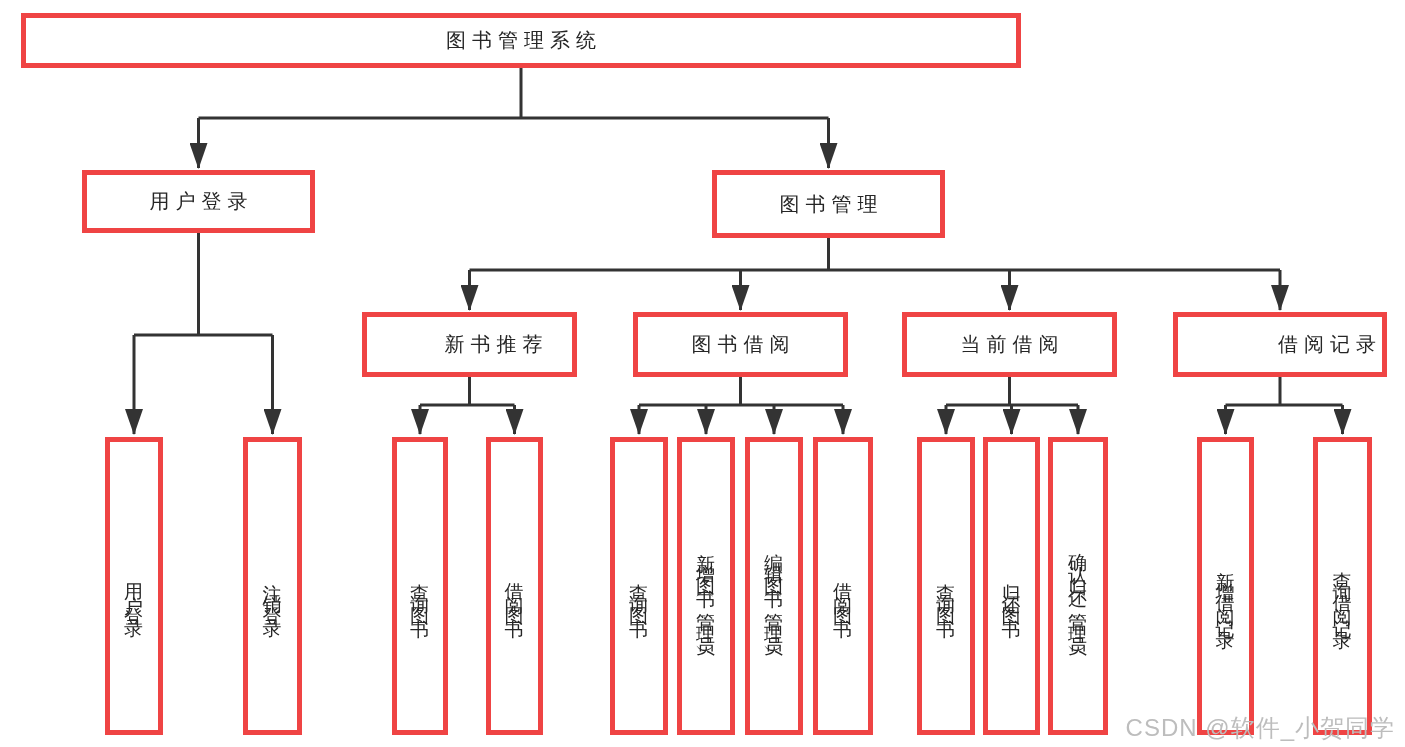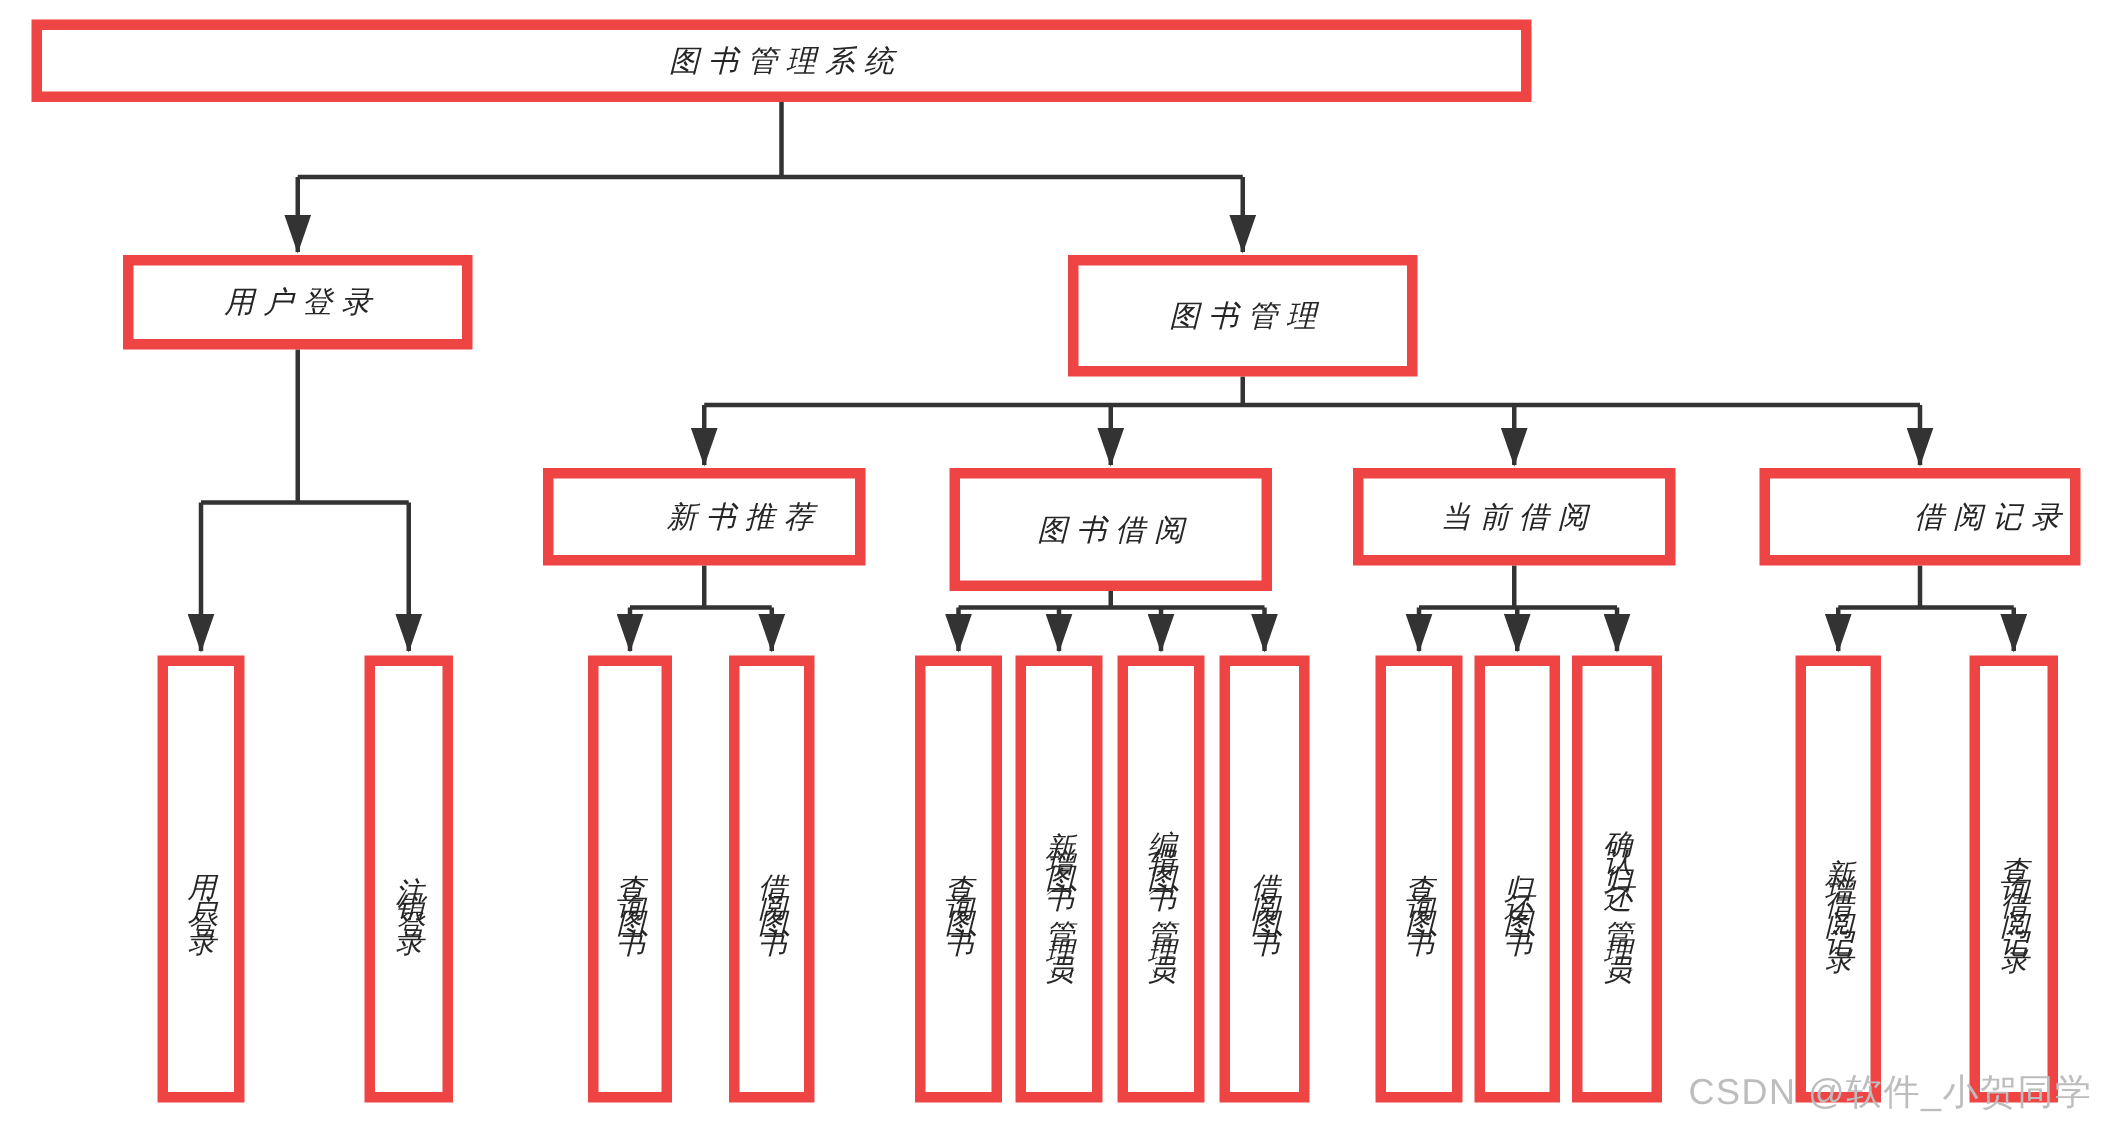--- a/index.html
+++ b/index.html
@@ -18,26 +18,25 @@
   #connectors {
     position: absolute;
     left: 0;
     top: 0;
     z-index: 0;
   }
   .node {
     position: absolute;
     box-sizing: border-box;
     background: #ffffff;
-    border: 7px solid #ef4444;
+    border: 5px solid #ef4444;
     display: flex;
     align-items: center;
     justify-content: center;
     z-index: 1;
-    font-style: italic;
   }
   .node.h .lbl {
     font-size: 20px;
     letter-spacing: 6px;
     padding-left: 6px; 
     color: #262626;
     white-space: nowrap;
   }
   .node.v .lbl {
     writing-mode: vertical-rl;
@@ -107,28 +106,28 @@
     </g>
   </svg>
 
   <div class="node h" style="left:21px; top:13px; width:1000px; height:55px;">
     <span class="lbl">图书管理系统</span>
   </div>
 
   <div class="node h" style="left:82px; top:170px; width:233px; height:63px;">
     <span class="lbl">用户登录</span>
   </div>
-  <div class="node h" style="left:712px; top:170px; width:233px; height:81px;">
+  <div class="node h" style="left:712px; top:170px; width:233px; height:68px;">
     <span class="lbl">图书管理</span>
   </div>
 
   <div class="node h" style="left:362px; top:312px; width:215px; height:65px;padding-left:48px;">
     <span class="lbl">新书推荐</span>
   </div>
-  <div class="node h" style="left:633px; top:312px; width:215px; height:82px;">
+  <div class="node h" style="left:633px; top:312px; width:215px; height:65px;">
     <span class="lbl">图书借阅</span>
   </div>
   <div class="node h" style="left:902px; top:312px; width:215px; height:65px;justify-content:center;">
     <span class="lbl">当前借阅</span>
   </div>
   <div class="node h" style="left:1173px; top:312px; width:214px; height:65px;justify-content:flex-end;">
     <span class="lbl">借阅记录</span>
   </div>
 
   <div class="node v" style="left:105px; top:437px; width:58px; height:298px;">

